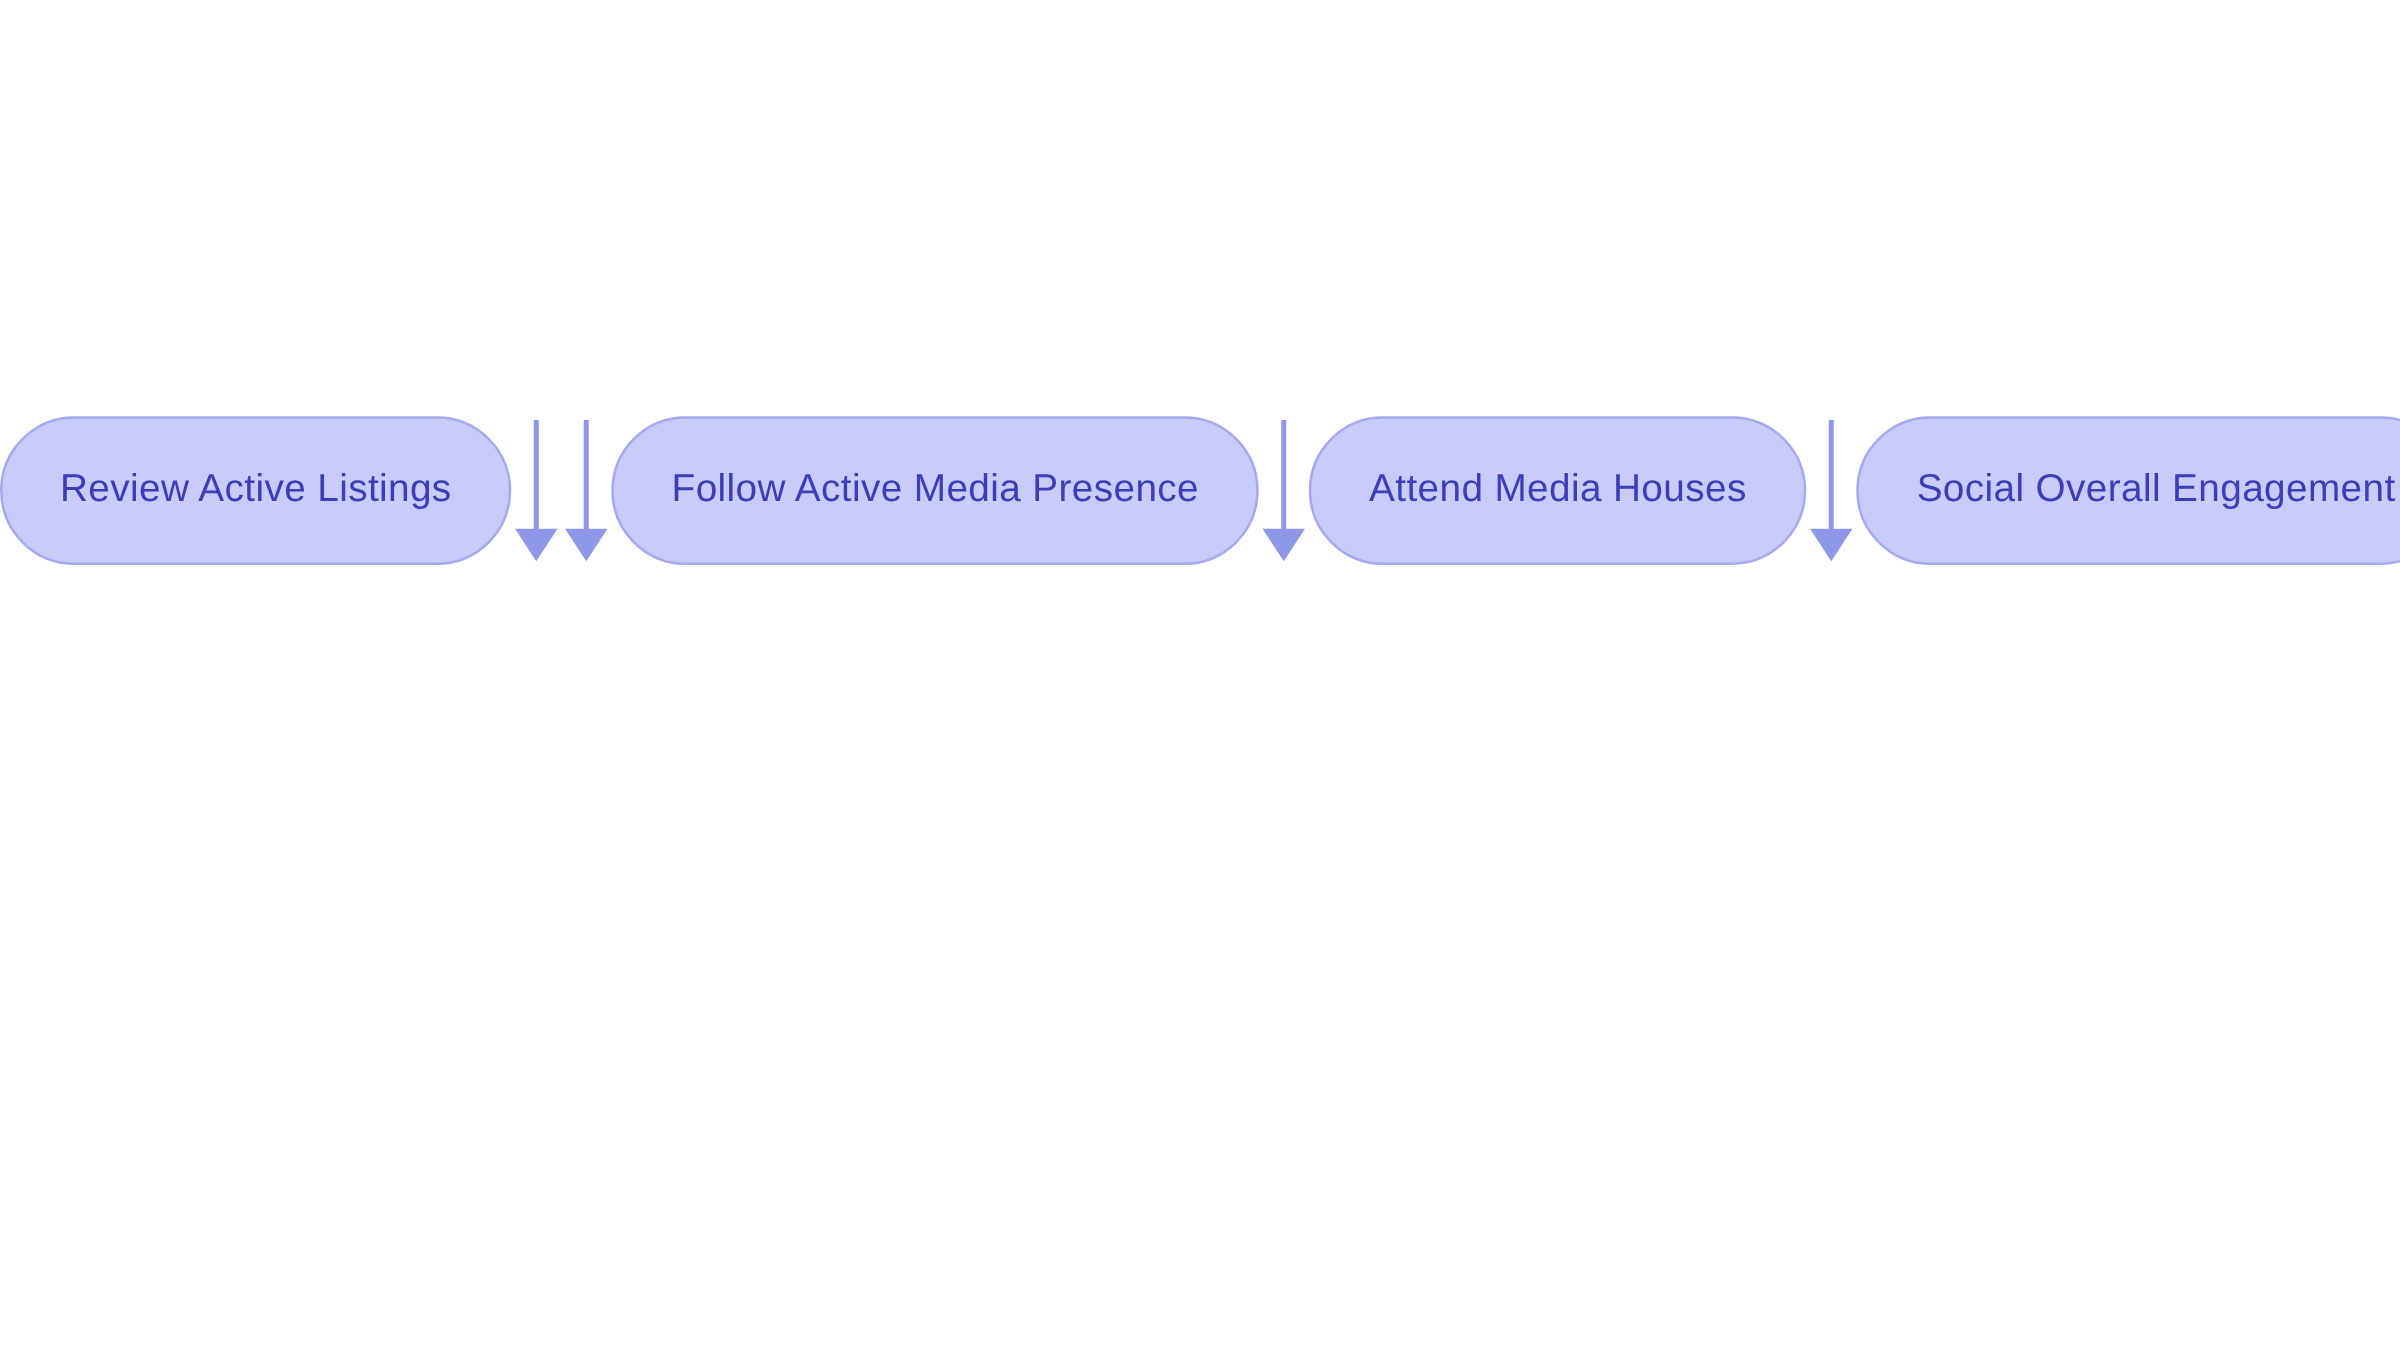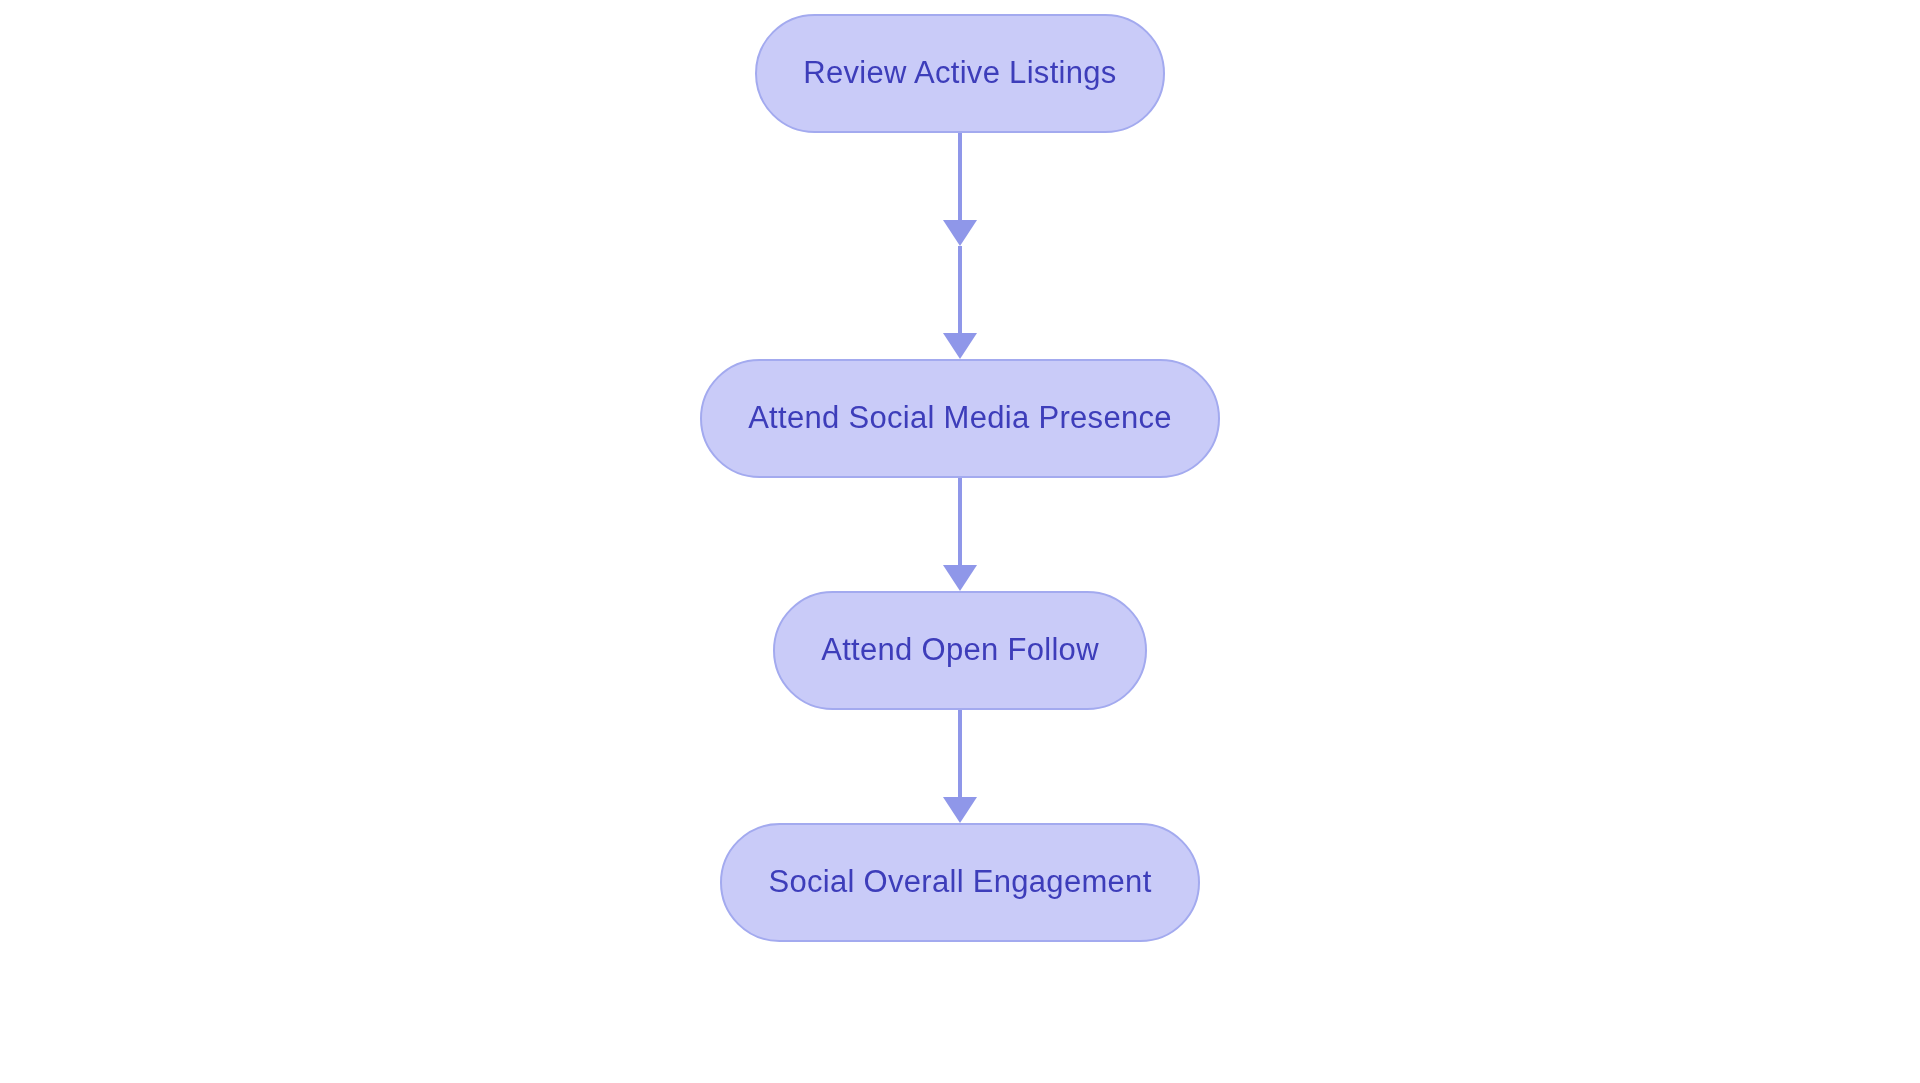--- a/index.html
+++ b/index.html
@@ -12,21 +12,21 @@
     overflow: hidden;
     font-family: "Liberation Sans", sans-serif;
   }
   .flow-canvas {
     position: relative;
     width: 1920px;
     height: 770px;
     box-sizing: border-box;
     padding-top: 14px;
     display: flex;
-    flex-direction: column;
+    flex-direction: row;
     align-items: center;
     background: var(--bg, #ffffff);
   }
   .flow-node {
     flex: none;
     box-sizing: border-box;
     min-height: 119px;
     border-radius: 60px;
     background: var(--node-fill, #c9cbf8);
     border: 2px solid var(--node-border, #a3aaef);
@@ -79,28 +79,28 @@
     </div>
     <div class="flow-arrow">
       <div class="arrow-stem"></div>
       <div class="arrow-head"></div>
     </div>
     <div class="flow-arrow">
       <div class="arrow-stem"></div>
       <div class="arrow-head"></div>
     </div>
     <div class="flow-node">
-      <span class="flow-node-label">Attend Social Media Presence</span>
+      <span class="flow-node-label">Follow Active Media Presence</span>
     </div>
     <div class="flow-arrow">
       <div class="arrow-stem"></div>
       <div class="arrow-head"></div>
     </div>
     <div class="flow-node">
-      <span class="flow-node-label">Attend Open Follow</span>
+      <span class="flow-node-label">Attend Media Houses</span>
     </div>
     <div class="flow-arrow">
       <div class="arrow-stem"></div>
       <div class="arrow-head"></div>
     </div>
     <div class="flow-node">
       <span class="flow-node-label">Social Overall Engagement</span>
     </div>
   </div>
 

